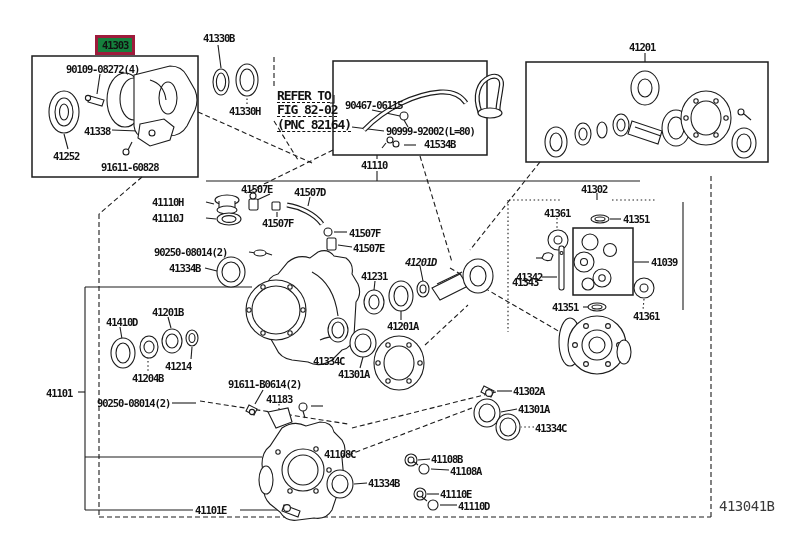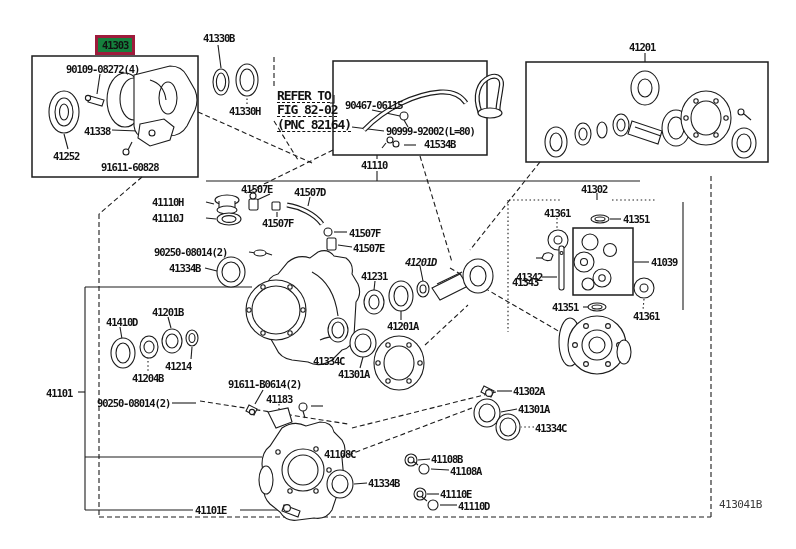--- a/index.html
+++ b/index.html
@@ -14,21 +14,21 @@
   .tube{fill:none;stroke:#1c1c1c;stroke-width:5;}
   .tubein{fill:none;stroke:#fff;stroke-width:2.6;}
   #labels-layer{position:absolute;left:0;top:0;width:100%;height:100%;}
   .plabel{position:absolute;font-weight:bold;font-size:10.5px;letter-spacing:-1.1px;
           line-height:1;color:#111;white-space:nowrap;cursor:pointer;}
   .plabel.hl{border:3px solid var(--hl,#9e1b3c);padding:2px 4px 1px 4px;background:#15803d;}
   .refer-note{position:absolute;left:277px;top:89px;font-weight:bold;font-size:13px;
           letter-spacing:-1.1px;line-height:1.02;color:#111;cursor:pointer;}
   .refer-note span{display:block;text-decoration:underline;text-decoration-style:dashed;
           text-decoration-thickness:1px;text-underline-offset:2px;margin-bottom:1px;}
-  .doc-code{position:absolute;left:719px;top:498px;font-size:11px;letter-spacing:-0.5px;
+  .doc-code{position:absolute;left:719px;top:498px;font-size:14px;letter-spacing:-0.5px;
           color:#3a3a3a;}
 </style>
 </head>
 <body>
 
 <div class="stage">
 
 <svg width="796" height="549" viewBox="0 0 796 549">
 
   <g>

